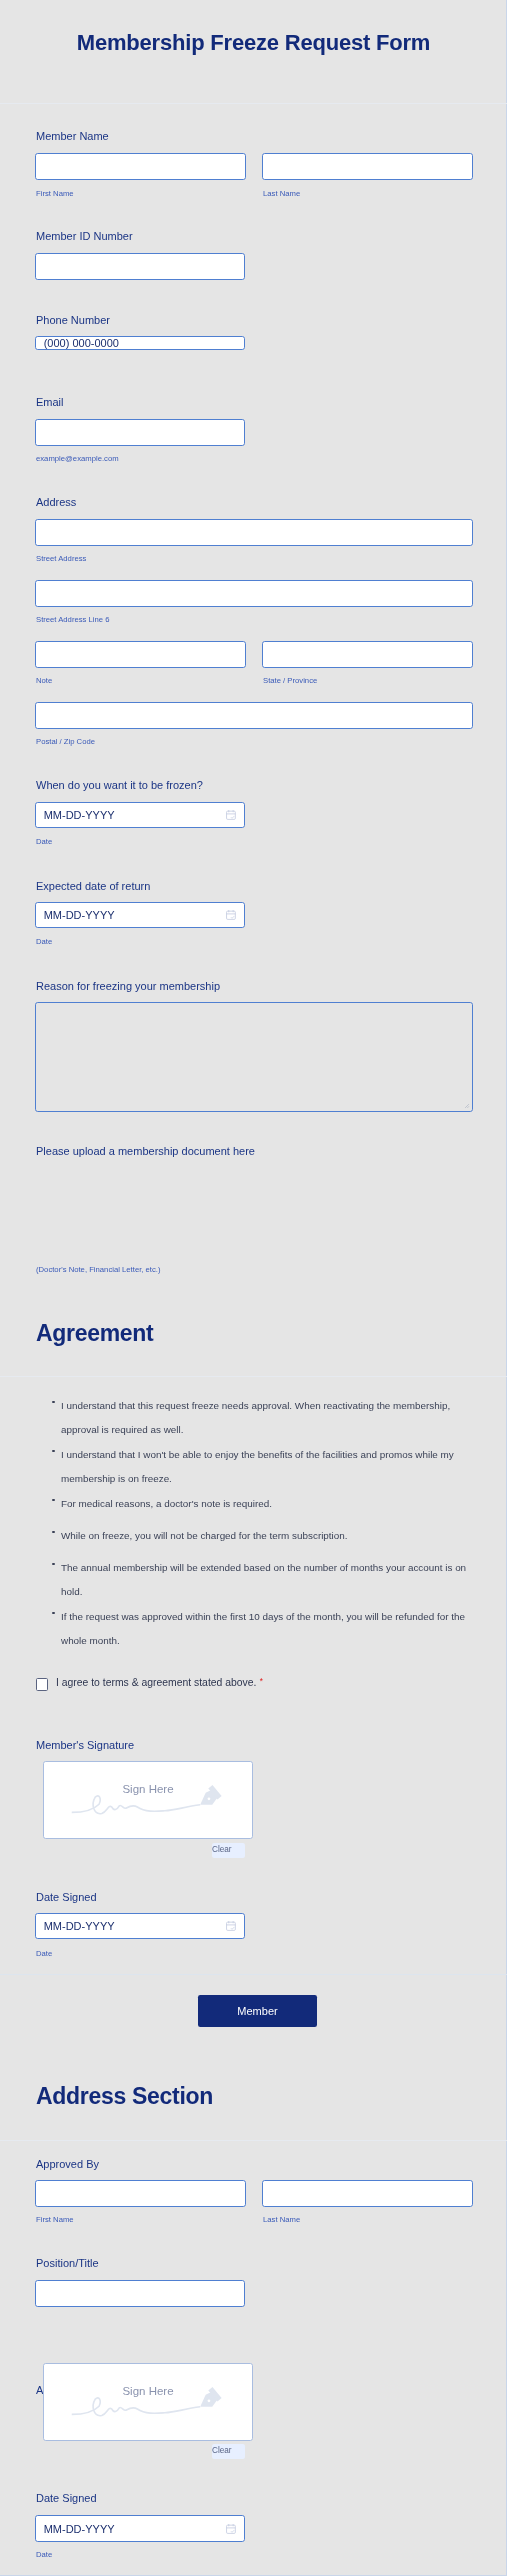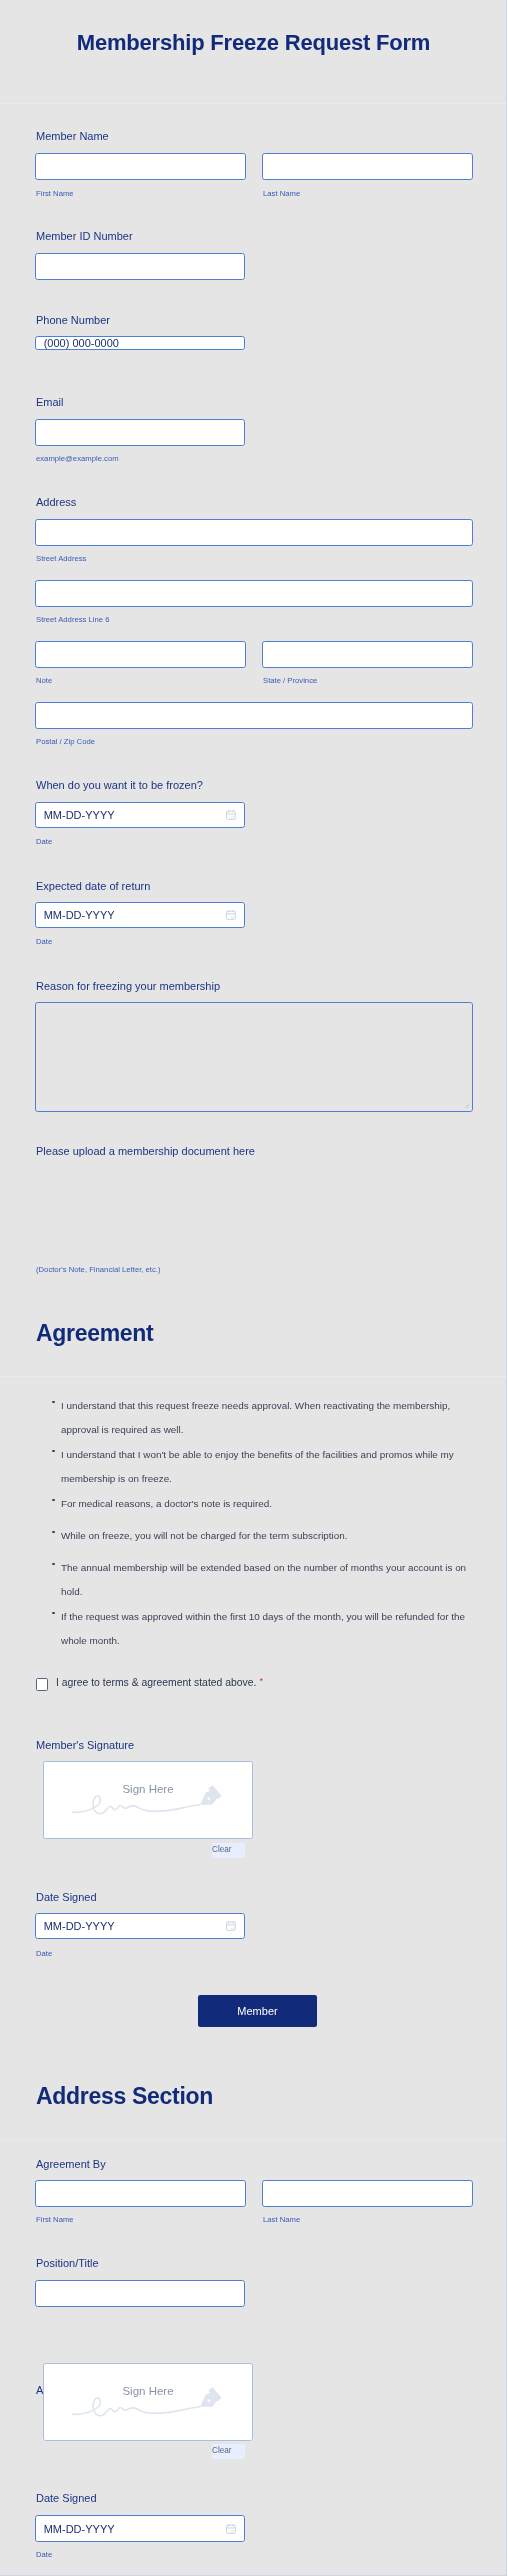--- a/index.html
+++ b/index.html
@@ -144,21 +144,21 @@
       </svg>
   </div>
   <div class="abs sublabel" style="left:36px; top:1949px;">Date</div>
   <div class="abs divider" style="top:1974px; background:#dde5ee;"></div>
 
   <div class="abs submit">Member</div>
 
   <div class="abs section-h" style="top:2083px;">Address Section</div>
   <div class="abs divider" style="top:2140px;"></div>
 
-  <div class="abs label" style="top:2158px;">Agreement By</div>
+  <div class="abs label" style="top:2158px;">Approved By</div>
   <div class="abs input" style="left:35px; top:2180px; width:211px; height:27px;"></div>
   <div class="abs input" style="left:262px; top:2180px; width:211px; height:27px;"></div>
   <div class="abs sublabel" style="left:36px; top:2215px;">First Name</div>
   <div class="abs sublabel" style="left:263px; top:2215px;">Last Name</div>
 
   <div class="abs label" style="top:2257px;">Position/Title</div>
   <div class="abs input" style="left:35px; top:2280px; width:210px; height:27px;"></div>
 
   <div class="abs label" style="top:2340px;margin-top:44px;">Approver Signature</div>
   <div class="abs sigpad" style="left:35px; top:2363px; width:210px; height:78px;">

